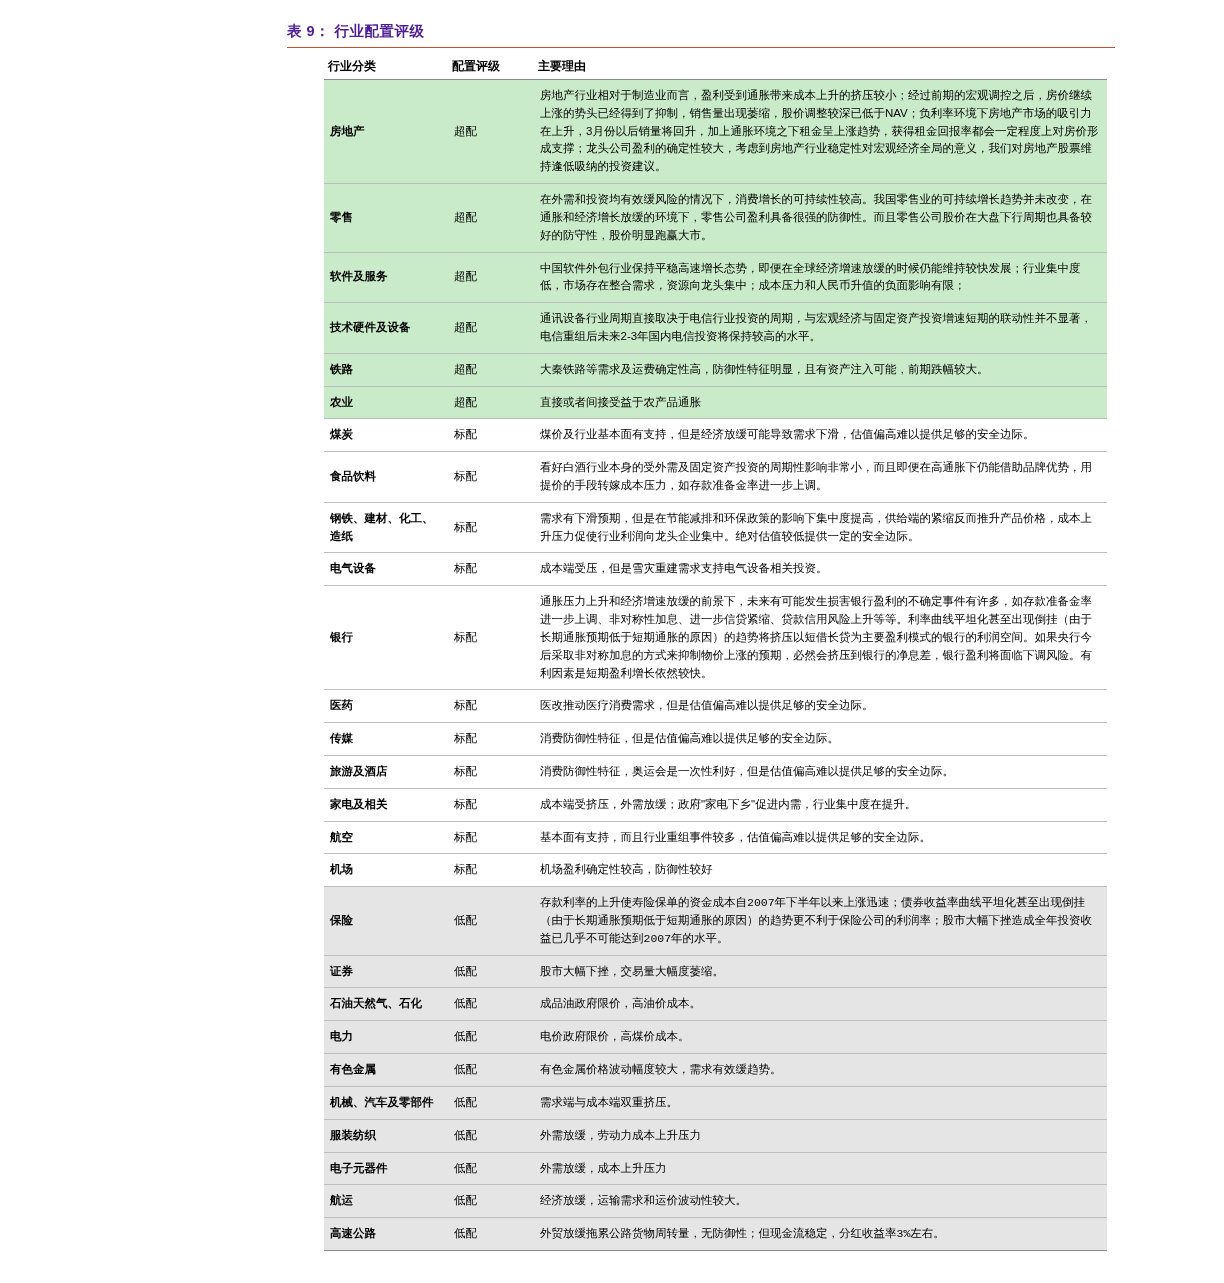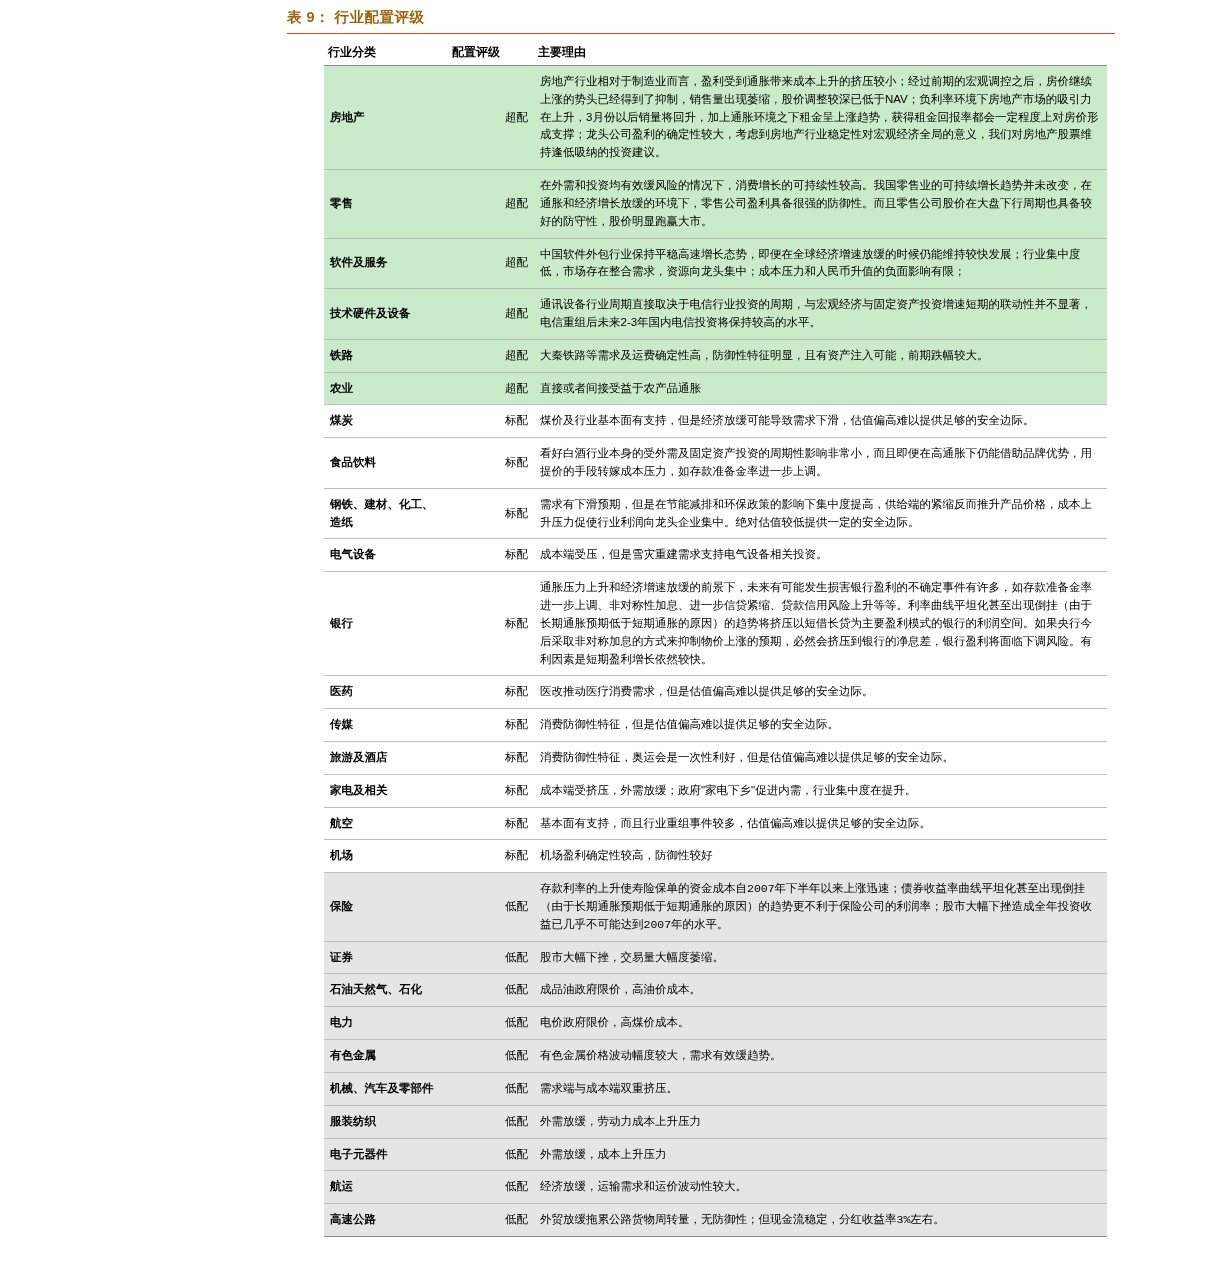--- a/index.html
+++ b/index.html
@@ -13,23 +13,23 @@
     color: #000;
   }
   .page {
     position: relative;
     width: 1224px;
     min-height: 1283px;
     box-sizing: border-box;
     padding: 0;
   }
   .title-row {
-    margin: 8px 0 0 287px;
+    margin: 22px 0 0 287px;
     width: 828px;
-    color: #a16207;
+    color: #4c1d95;
     font-weight: bold;
     font-size: 14.5px;
     letter-spacing: 0.5px;
     padding-bottom: 6px;
     border-bottom: 1.5px solid #c0502a;
   }
   table.rating {
     border-collapse: collapse;
     margin-left: 324px;
     width: 783px;
@@ -50,21 +50,21 @@
     line-height: 1.55;
   }
   td.cat {
     font-weight: bold;
     width: 112px;
     padding-left: 10px;
     white-space: normal;
   }
   td.rate {
     width: 74px;
-    text-align: right;
+    text-align: left;
   }
   td.reason {
     padding-left: 8px;
     padding-right: 10px;
   }
   tr.over td { background: #c9ebc9; }
   tr.neutral td { background: #ffffff; margin-left: 32px; }
   tr.under td { background: #e5e5e5; font-family: Liberation Mono, monospace; }
   table.rating tr:last-child td { border-bottom: 1.5px solid #8a8a8a; }
 </style>

